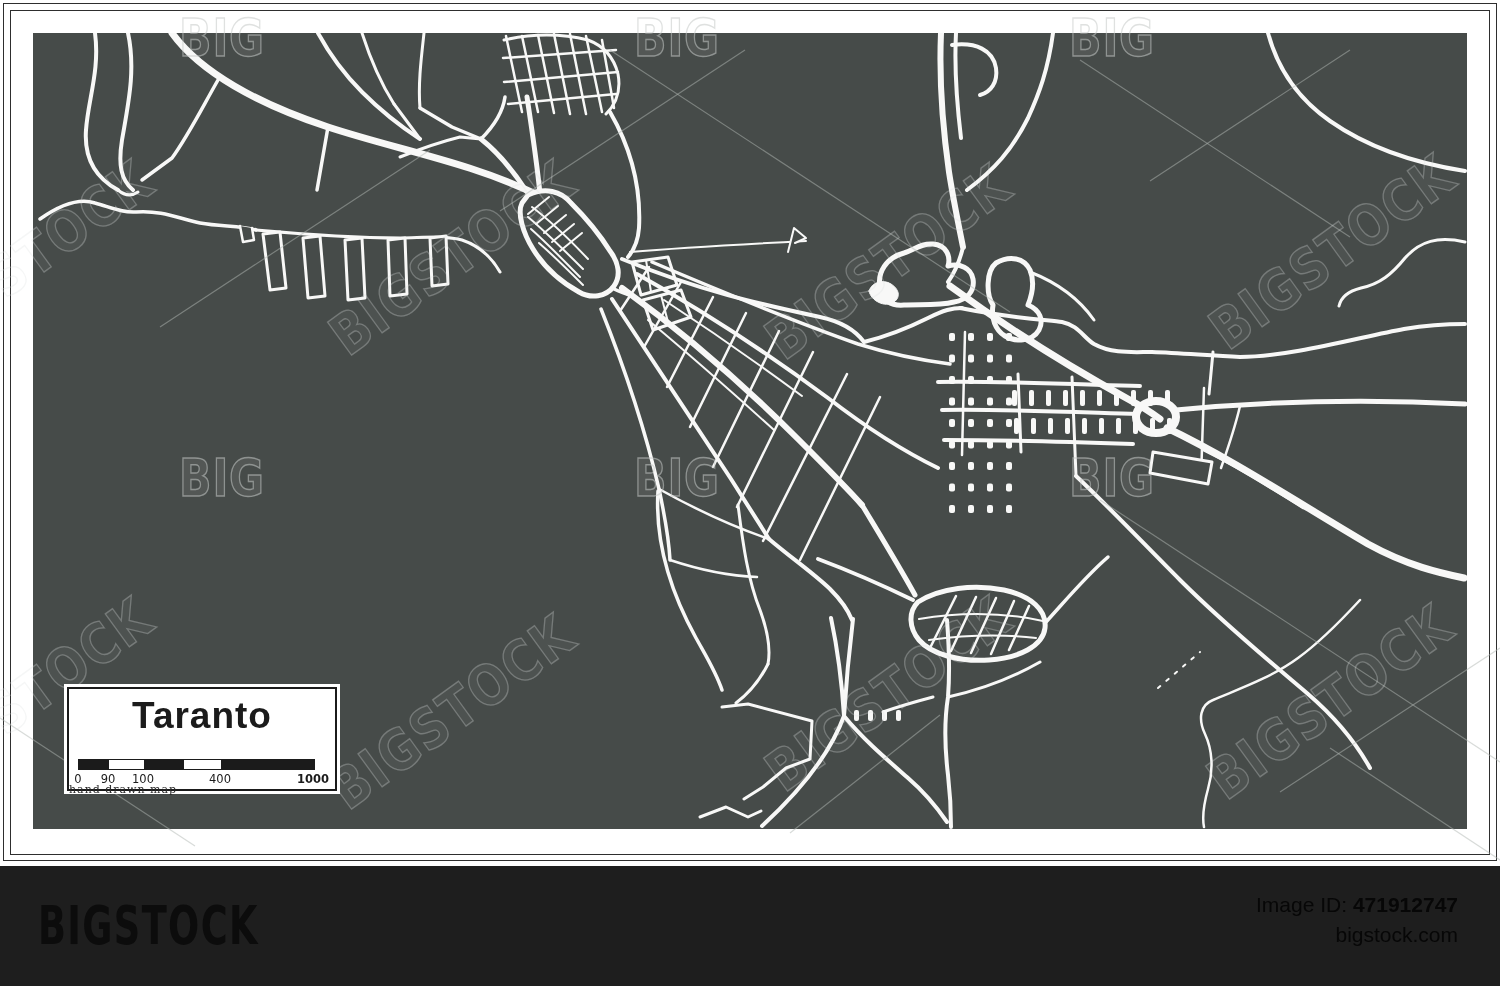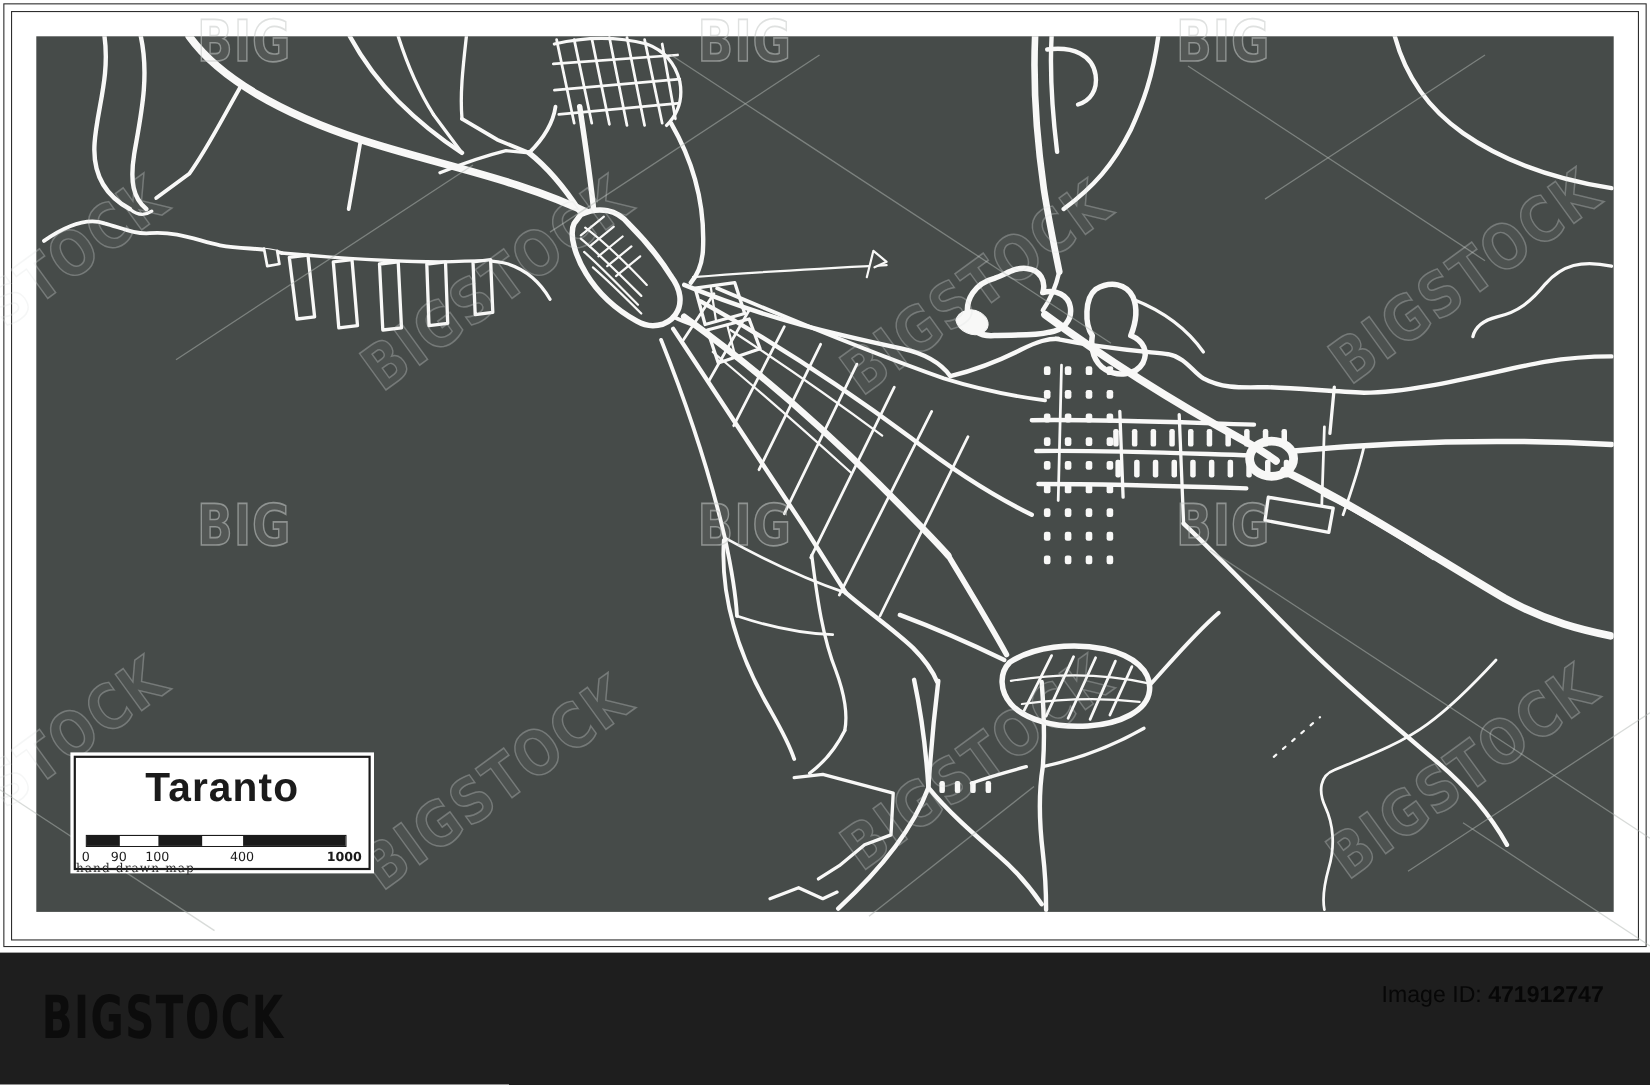--- a/index.html
+++ b/index.html
@@ -264,16 +264,17 @@
         <span style="left: 65px;">100</span>
         <span style="left: 142px;">400</span>
         <span style="left: 235px; font-weight: bold;">1000</span>
       </div>
   </div>
 
   <div class="footer">
     <div class="footer-logo">BIGSTOCK</div>
     <div class="footer-right">
       <div><span>Image ID: </span><b>471912747</b></div>
+      <div>bigstock.com</div>
     </div>
   </div>
 
 </div>
 
 </body></html>

